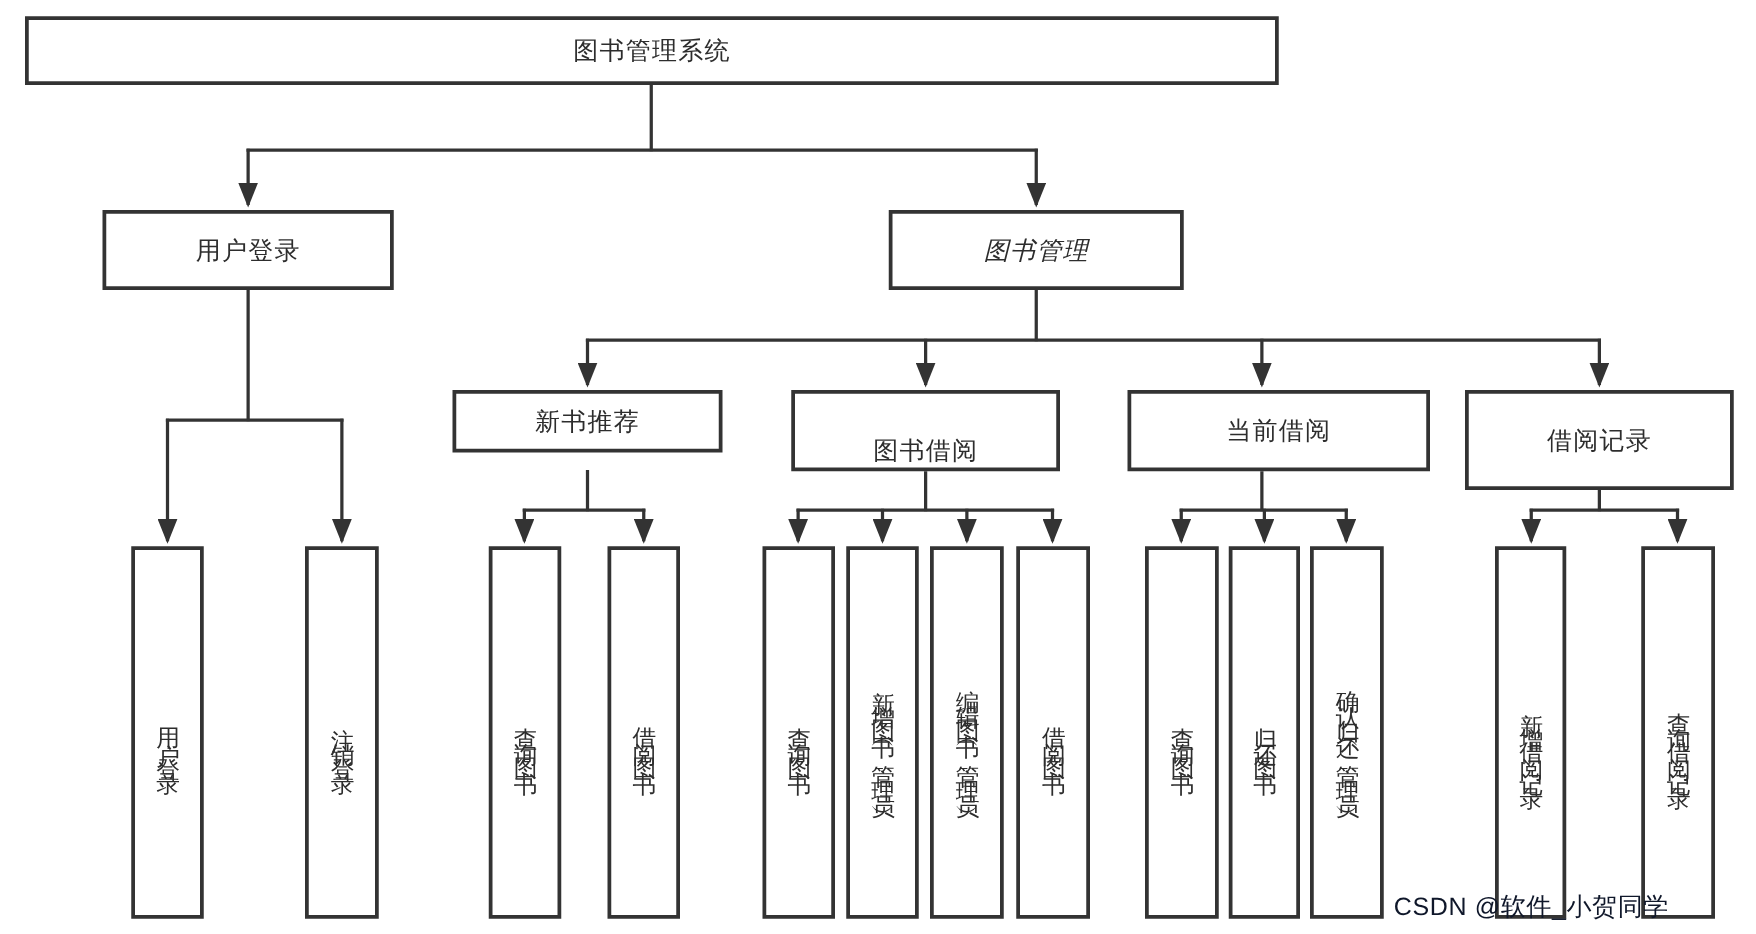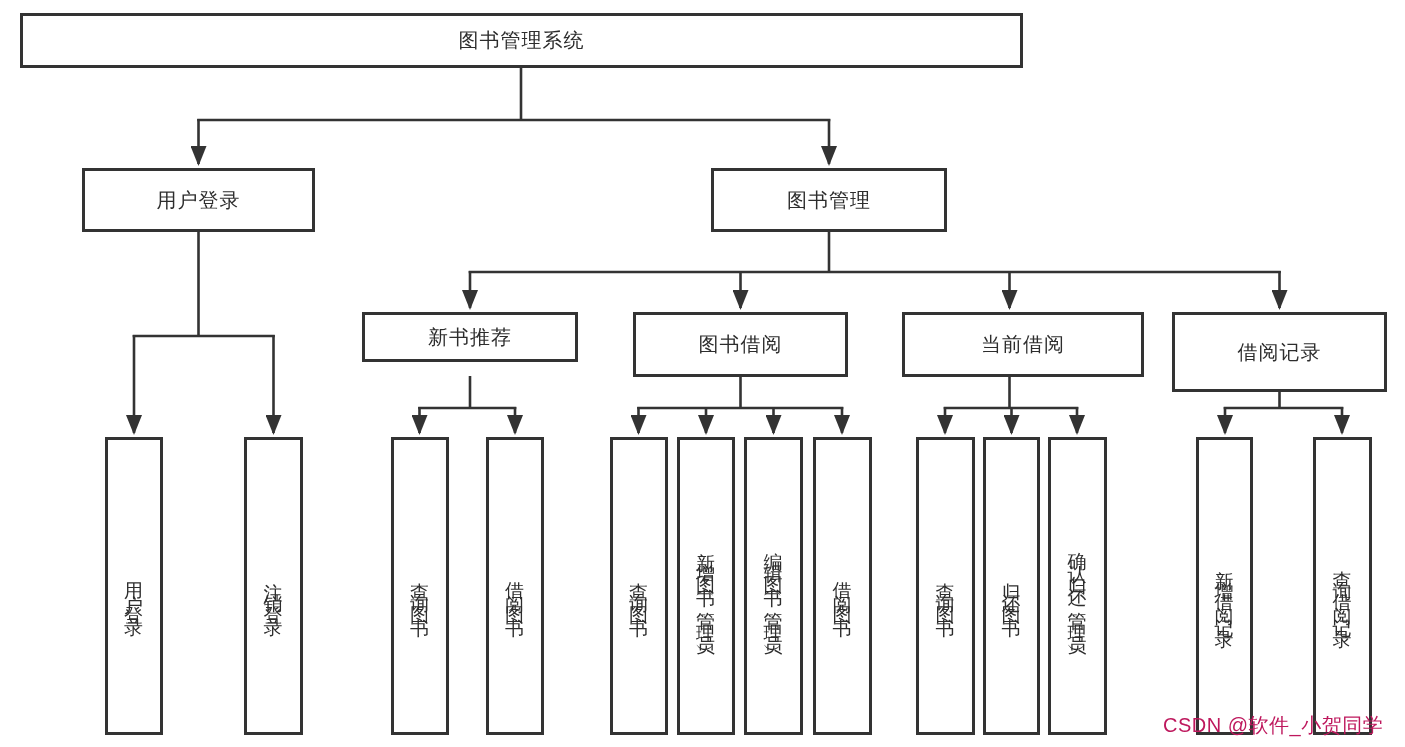--- a/index.html
+++ b/index.html
@@ -42,24 +42,24 @@
     text-orientation: mixed;
     font-size: 19px;
     letter-spacing: 12px;
     line-height: 1;
     white-space: nowrap;
     
     margin-top: 10px;
   }
   .watermark {
     position: absolute;
-    left: 1163px;
+    left: 1115px;
     top: 712px;
     font-size: 20px;
-    color: #be185d;
+    color: #0f172a;
     letter-spacing: 0.5px;
     white-space: nowrap;
   }
 </style>
 </head>
 <body>
 
 <div id="stage">
 
   <svg id="connectors" width="1405" height="747" viewBox="0 0 1405 747">
@@ -112,28 +112,28 @@
     </g>
   </svg>
 
   <div class="node" style="left:20px; top:13px; width:1003px; height:55px;">
     <span class="label">图书管理系统</span>
   </div>
 
   <div class="node" style="left:82px; top:168px; width:233px; height:64px;">
     <span class="label">用户登录</span>
   </div>
-  <div class="node" style="left:711px; top:168px; width:236px; height:64px;">
+  <div class="node" style="left:711px; top:168px; width:236px; height:64px;font-style:italic;">
     <span class="label">图书管理</span>
   </div>
 
   <div class="node" style="left:362px; top:312px; width:216px; height:50px;">
     <span class="label">新书推荐</span>
   </div>
-  <div class="node" style="left:633px; top:312px; width:215px; height:65px;">
+  <div class="node" style="left:633px; top:312px; width:215px; height:65px;align-items:flex-end;">
     <span class="label">图书借阅</span>
   </div>
   <div class="node" style="left:902px; top:312px; width:242px; height:65px;">
     <span class="label">当前借阅</span>
   </div>
   <div class="node" style="left:1172px; top:312px; width:215px; height:80px;">
     <span class="label">借阅记录</span>
   </div>
 
   <div class="node vnode" style="left:105px; top:437px; width:58px; height:298px;">

